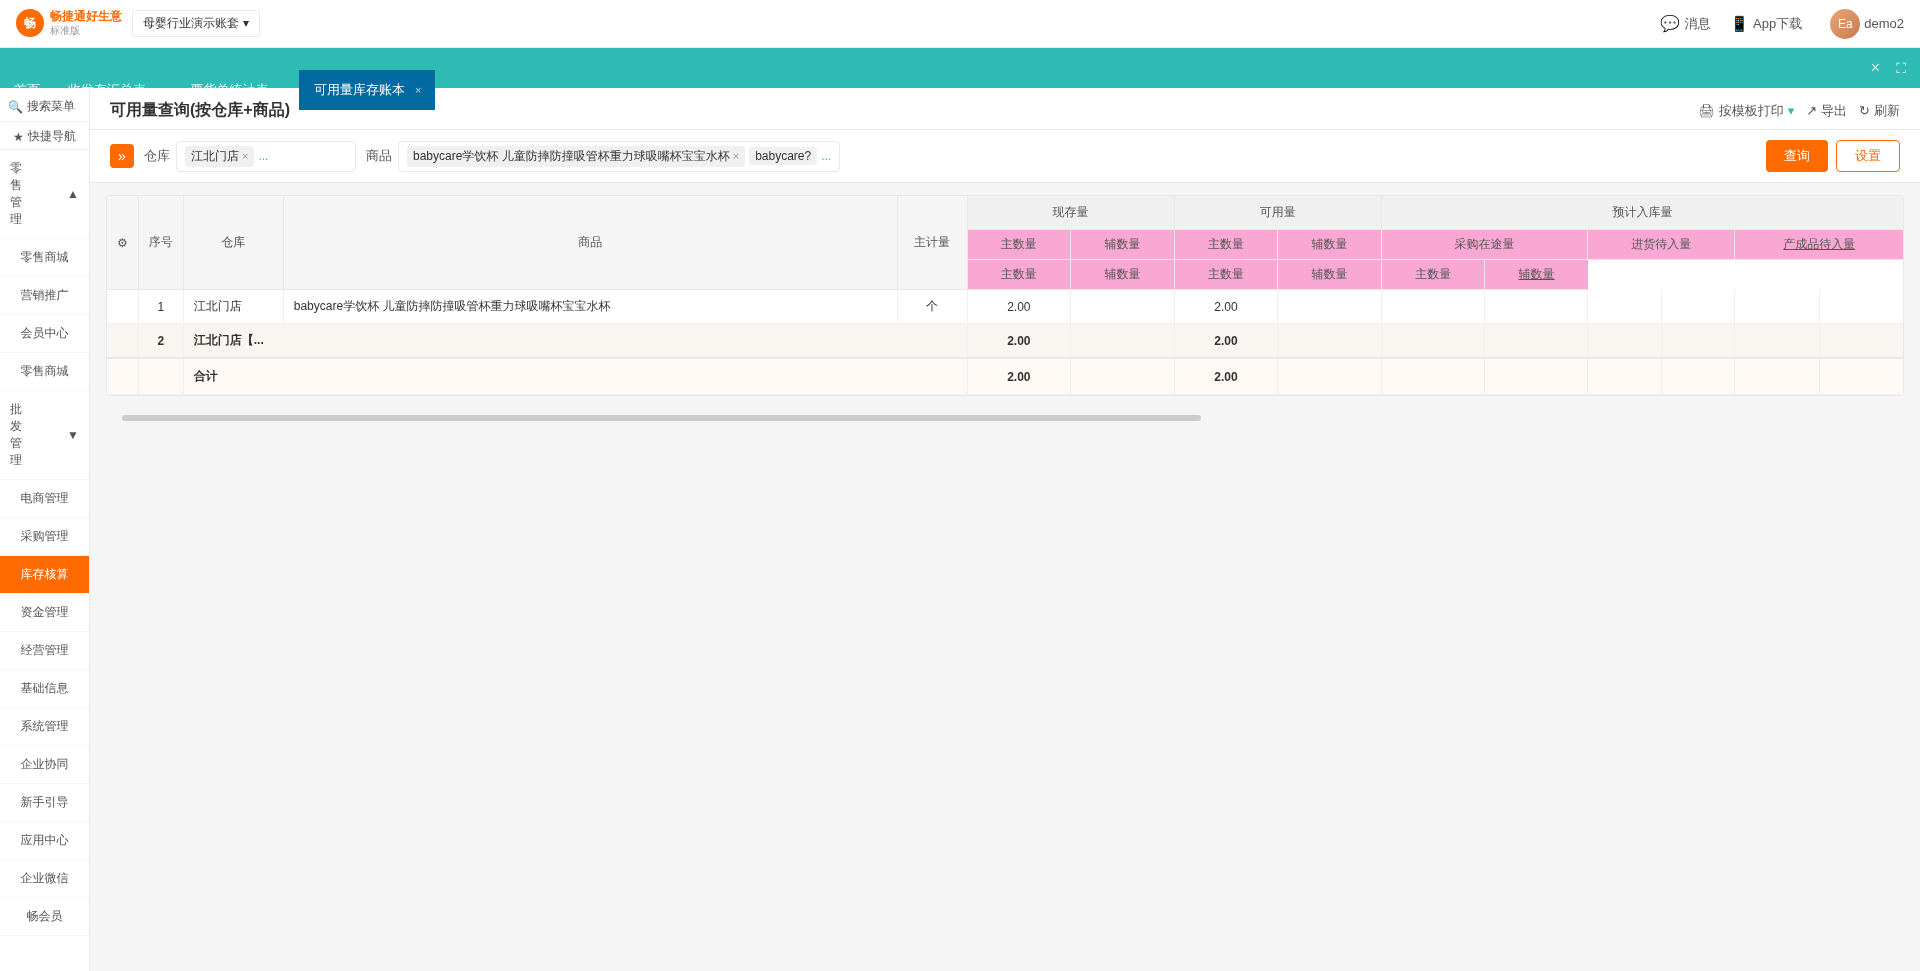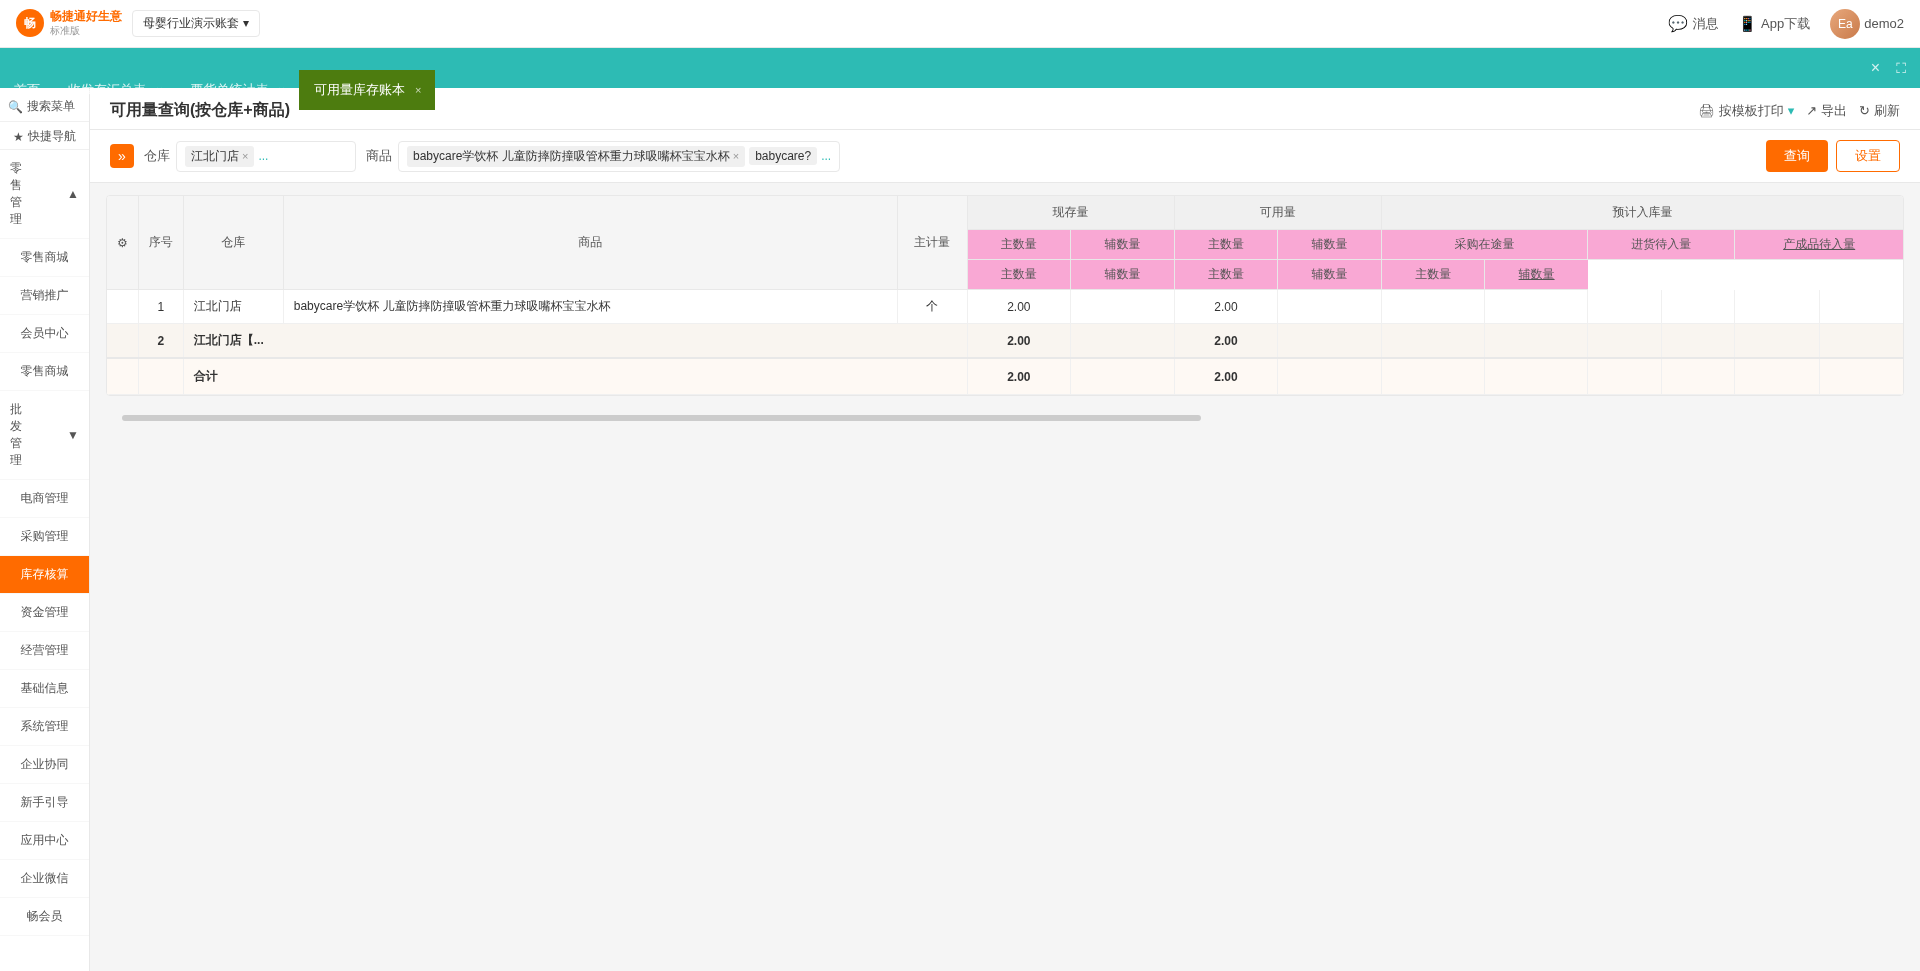--- a/index.html
+++ b/index.html
@@ -49,21 +49,21 @@
     }
     .top-right-item {
       display: flex; align-items: center; gap: 4px;
       font-size: 13px; color: #555; cursor: pointer;
     }
     .avatar {
       width: 30px; height: 30px;
       border-radius: 50%;
       background: linear-gradient(135deg, #e8a87c, #c97a4a);
       display: flex; align-items: center; justify-content: center;
-      color: white; font-size: 12px;
+      color: white; font-size: 12px; margin-left: 8px;
     }
 
     
     .tabs-bar {
       height: 40px;
       background: #2dbbb4;
       display: flex;
       align-items: center;
       padding: 0 0;
       position: fixed;
@@ -77,21 +77,21 @@
       padding: 0 14px;
       font-size: 13px;
       cursor: pointer;
       color: rgba(255,255,255,0.85);
       white-space: nowrap;
       position: relative;
       gap: 6px;
       margin-top: 44px;
     }
     .tab-item.active {
-      background: #4d7c0f;
+      background: #0369a1;
       color: #fff;
       padding-left: 15px;
     }
     .tab-close {
       font-size: 11px; color: rgba(255,255,255,0.7);
       margin-left: 4px; cursor: pointer;
     }
     .tabs-right {
       margin-left: auto;
       display: flex; align-items: center;

